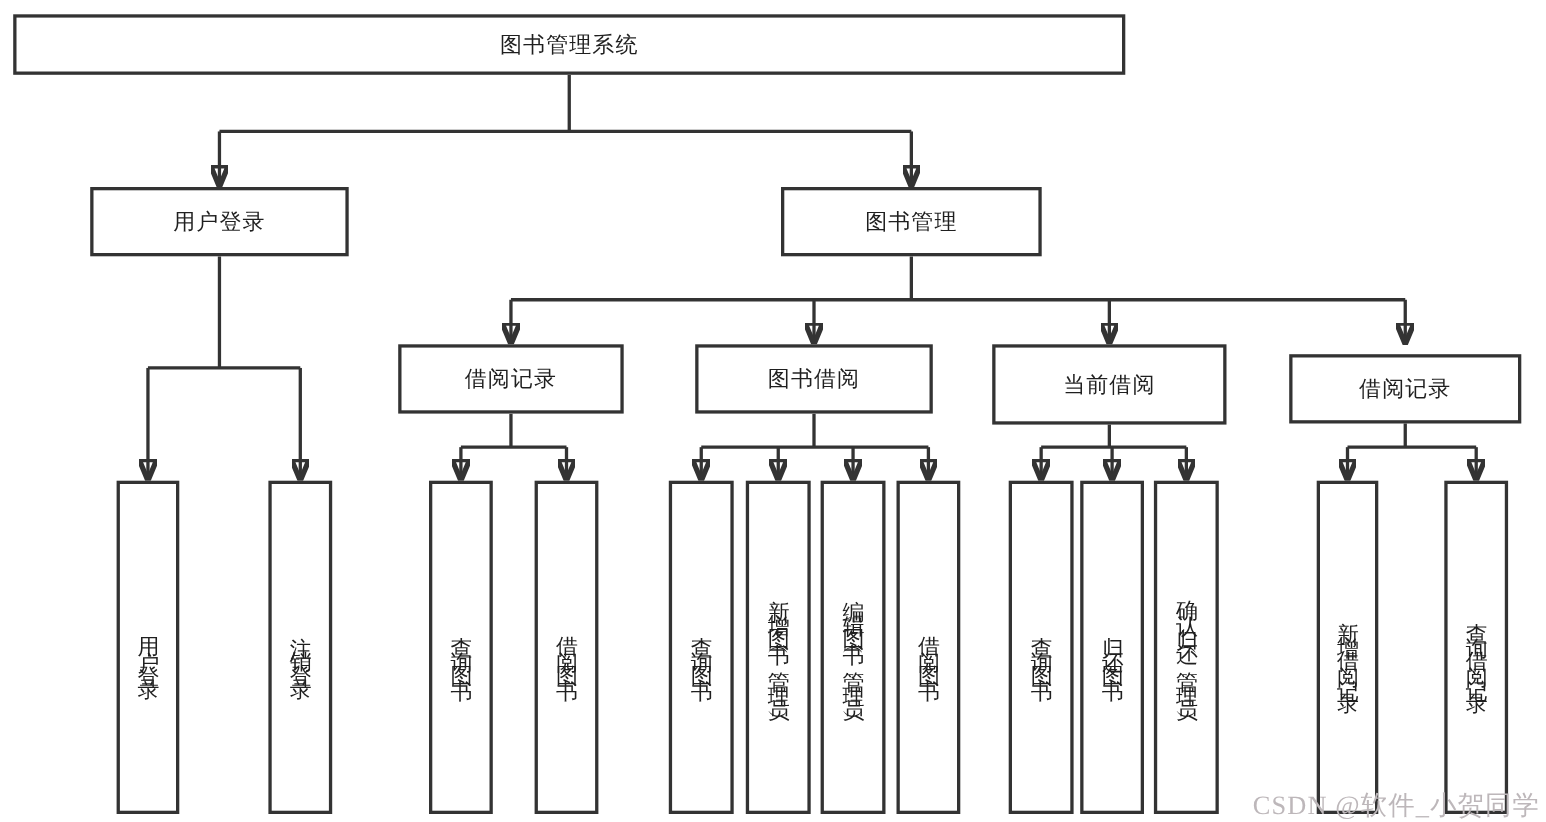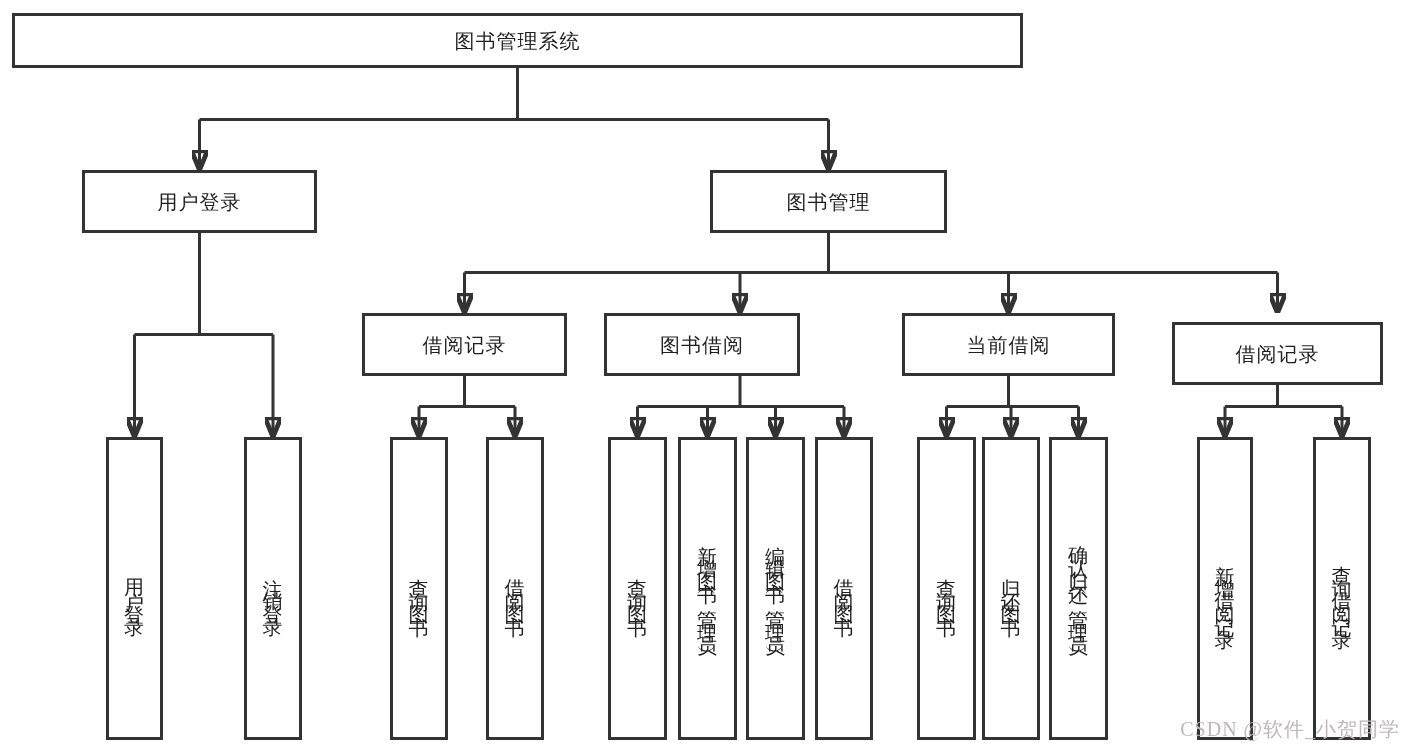--- a/index.html
+++ b/index.html
@@ -36,21 +36,21 @@
   .node.v{
     writing-mode:vertical-rl;
     text-orientation:mixed;
     letter-spacing:13px;
     white-space:nowrap;
   }
   .watermark{
     position:absolute;
     right:5px;
     top:716px;
-    font-size:20px;
+    font-size:24px;
     letter-spacing:1px;
     color:var(--watermark);
   }
 </style>
 </head>
 <body>
 
 <div class="canvas">
 
   <svg class="connectors" viewBox="0 0 1405 747">
@@ -100,22 +100,22 @@
     <path d="M1225,406.5 V437" marker-end="url(#arrow)"></path>
     <path d="M1342,406.5 V437" marker-end="url(#arrow)"></path>
   </svg>
 
   <div class="node" style="left:12px;top:13px;width:1011px;height:55px">图书管理系统</div>
 
   <div class="node" style="left:82px;top:170px;width:235px;height:63px">用户登录</div>
   <div class="node" style="left:710px;top:170px;width:237px;height:63px">图书管理</div>
 
   <div class="node" style="left:362px;top:313px;width:205px;height:63px">借阅记录</div>
-  <div class="node" style="left:604px;top:313px;width:196px;height:63px">图书借阅</div>
-  <div class="node" style="left:902px;top:313px;width:213px;height:63px">当前借阅</div>
+  <div class="node" style="left:632px;top:313px;width:216px;height:63px">图书借阅</div>
+  <div class="node" style="left:902px;top:313px;width:213px;height:73px">当前借阅</div>
   <div class="node" style="left:1172px;top:322px;width:211px;height:63px">借阅记录</div>
 
   <div class="node v" style="left:106px;top:437px;width:57px;height:303px">用户登录</div>
   <div class="node v" style="left:244px;top:437px;width:58px;height:303px">注销登录</div>
 
   <div class="node v" style="left:390px;top:437px;width:58px;height:303px">查询图书</div>
   <div class="node v" style="left:486px;top:437px;width:58px;height:303px">借阅图书</div>
 
   <div class="node v" style="left:608px;top:437px;width:59px;height:303px">查询图书</div>
   <div class="node v" style="left:678px;top:437px;width:59px;height:303px">新增图书（管理员）</div>

